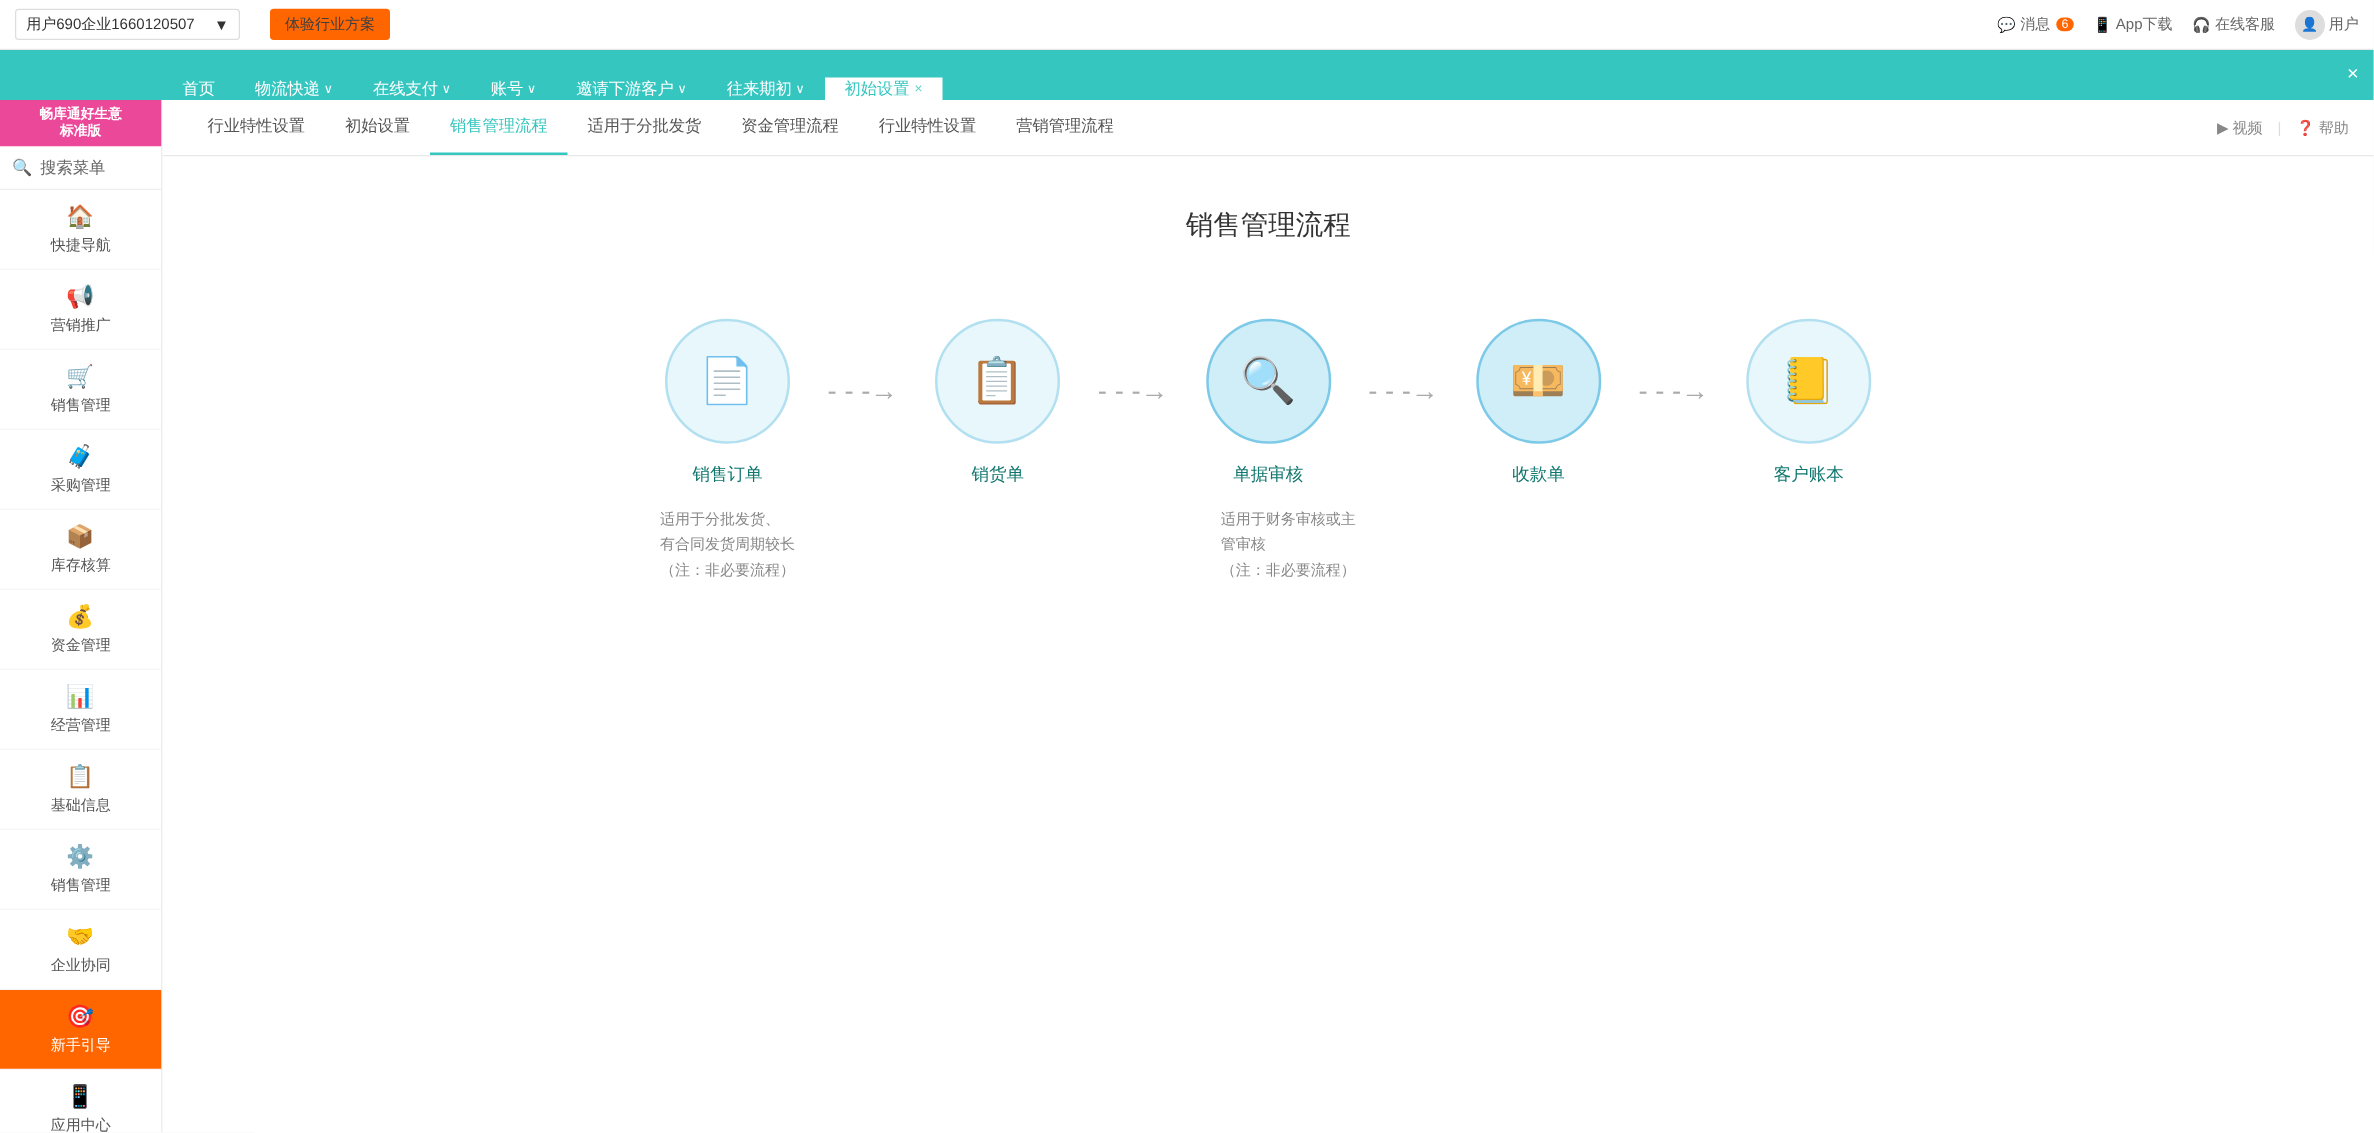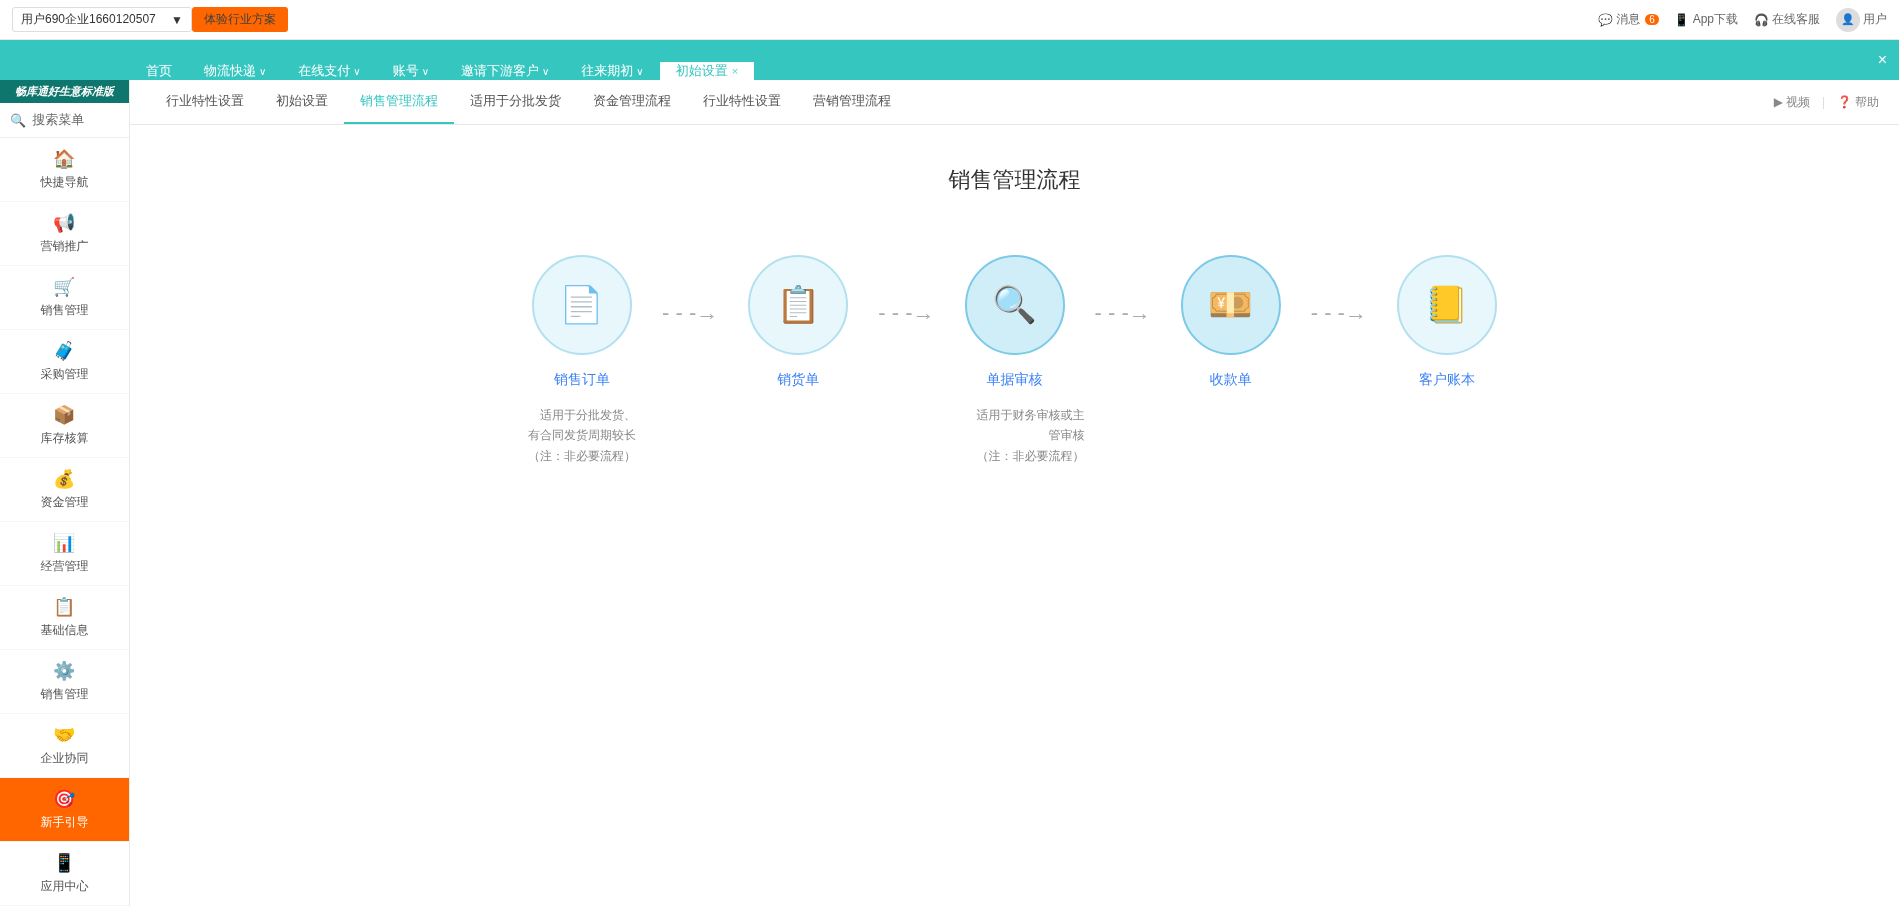--- a/index.html
+++ b/index.html
@@ -8,21 +8,21 @@
     
     .topbar {
       height: 40px;
       background: #fff;
       display: flex;
       align-items: center;
       justify-content: space-between;
       padding: 0 12px;
       border-bottom: 1px solid #e8e8e8;
     }
-    .topbar-left { display: flex; align-items: center; gap: 0; }
+    .topbar-left { display: flex; align-items: center; gap: 24px; }
     .user-selector {
       display: flex; align-items: center; gap: 4px;
       border: 1px solid #ddd; border-radius: 3px;
       padding: 3px 8px; cursor: pointer; background: #fff;
       font-size: 12px; min-width: 180px;
     }
     .trial-btn {
       background: #f60; color: #404040; border: none;
       padding: 4px 12px; border-radius: 3px; cursor: pointer; font-size: 12px; font-family: Liberation Serif, serif;
     }
@@ -52,22 +52,22 @@
 
     
     .layout { display: flex; height: calc(100vh - 80px); }
 
     
     .sidebar {
       width: 130px; background: #fff; border-right: 1px solid #e8e8e8;
       display: flex; flex-direction: column; flex-shrink: 0;
     }
     .sidebar-logo {
-      height: 50px; background: #0f766e; display: flex; align-items: center; justify-content: center;
-      flex-direction: row; padding: 4px; font-style: italic;
+      height: 50px; background: #ec4899; display: flex; align-items: center; justify-content: center;
+      flex-direction: column; padding: 4px;
     }
     .sidebar-logo .logo-text { color: #fff; font-size: 11px; font-weight: bold; line-height: 1.3; }
     .sidebar-search {
       padding: 8px 10px; border-bottom: 1px solid #eee;
       display: flex; align-items: center; gap: 6px; cursor: pointer; color: #666;
     }
     .sidebar-item {
       display: flex; flex-direction: column; align-items: center; justify-content: center;
       padding: 10px 4px; cursor: pointer; color: #555; font-size: 12px; gap: 4px;
       border-bottom: 1px solid #f5f5f5;
@@ -108,22 +108,22 @@
     }
     .circle {
       width: 100px; height: 100px; border-radius: 50%;
       border: 2px solid #b3e0f0; background: #e8f7fb;
       display: flex; align-items: center; justify-content: center;
       font-size: 40px; color: #3aa8d8;
     }
     .circle.filled {
       background: #d0eef8; border-color: #7dc9e8;
     }
-    .step-name { font-size: 14px; color: #3b82f6; font-weight: 500; }
-    .step-desc { font-size: 12px; color: #888; text-align: right; line-height: 1.7; }
+    .step-name { font-size: 14px; color: #0f766e; font-weight: 500; }
+    .step-desc { font-size: 12px; color: #888; text-align: left; line-height: 1.7; }
   </style>
 </head>
 <body>
 
 <div class="topbar">
   <div class="topbar-left">
     <div class="user-selector">
       <span>用户690企业1660120507</span>
       <span style="margin-left:auto;">▼</span>
     </div>

